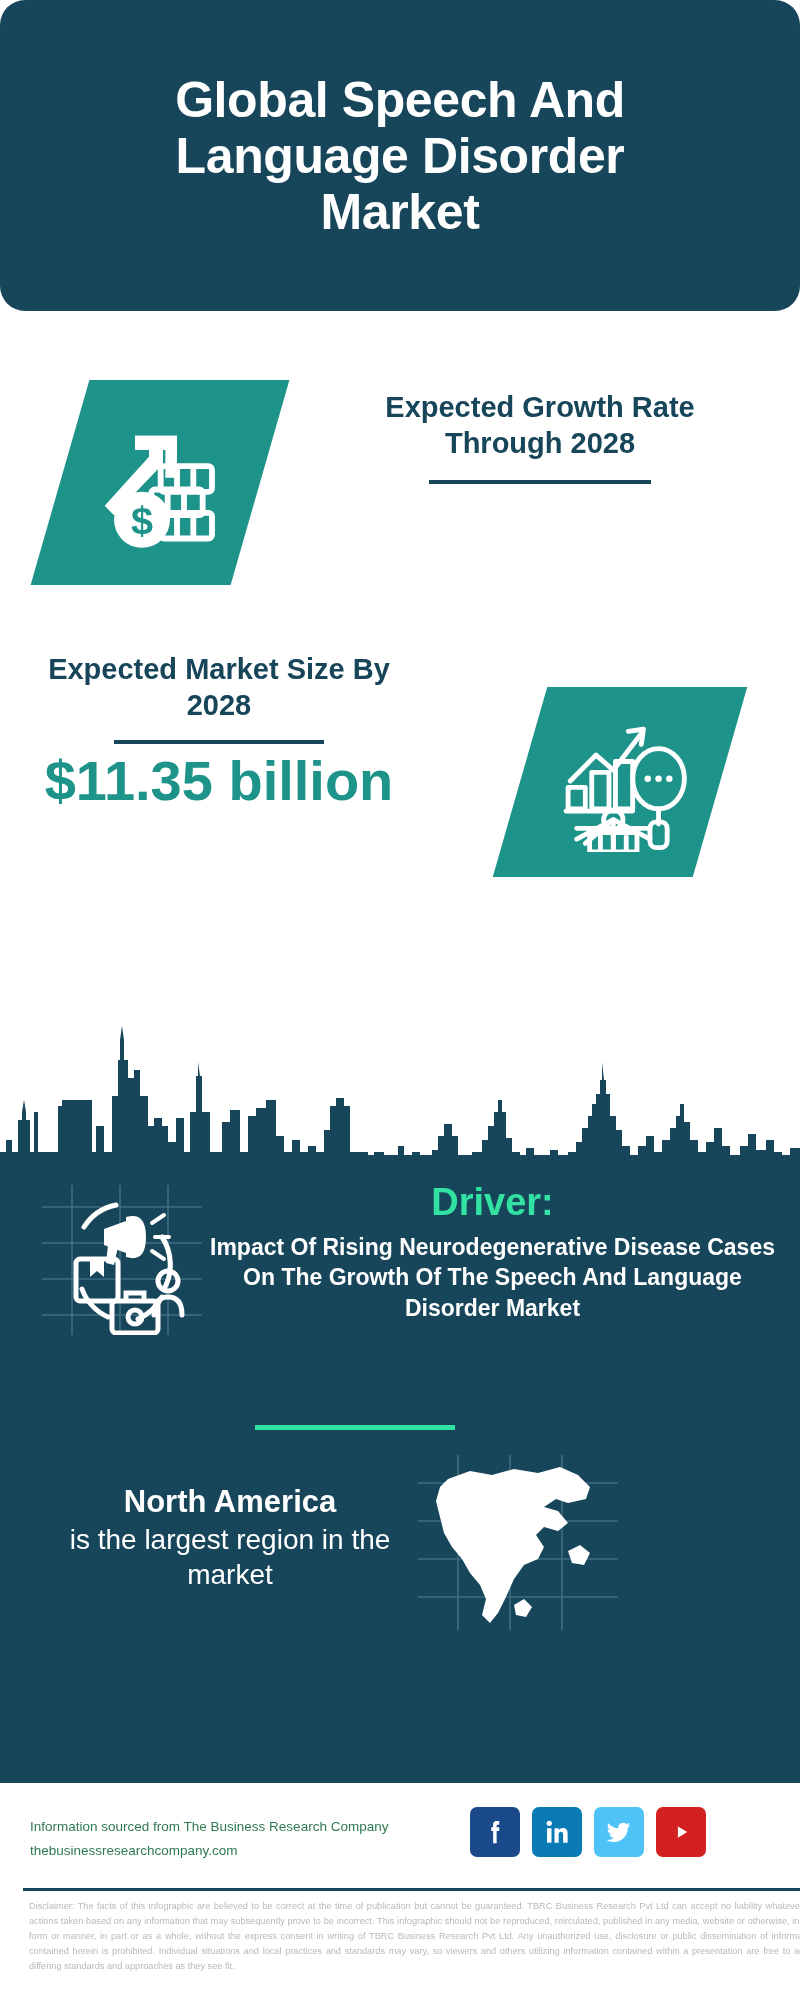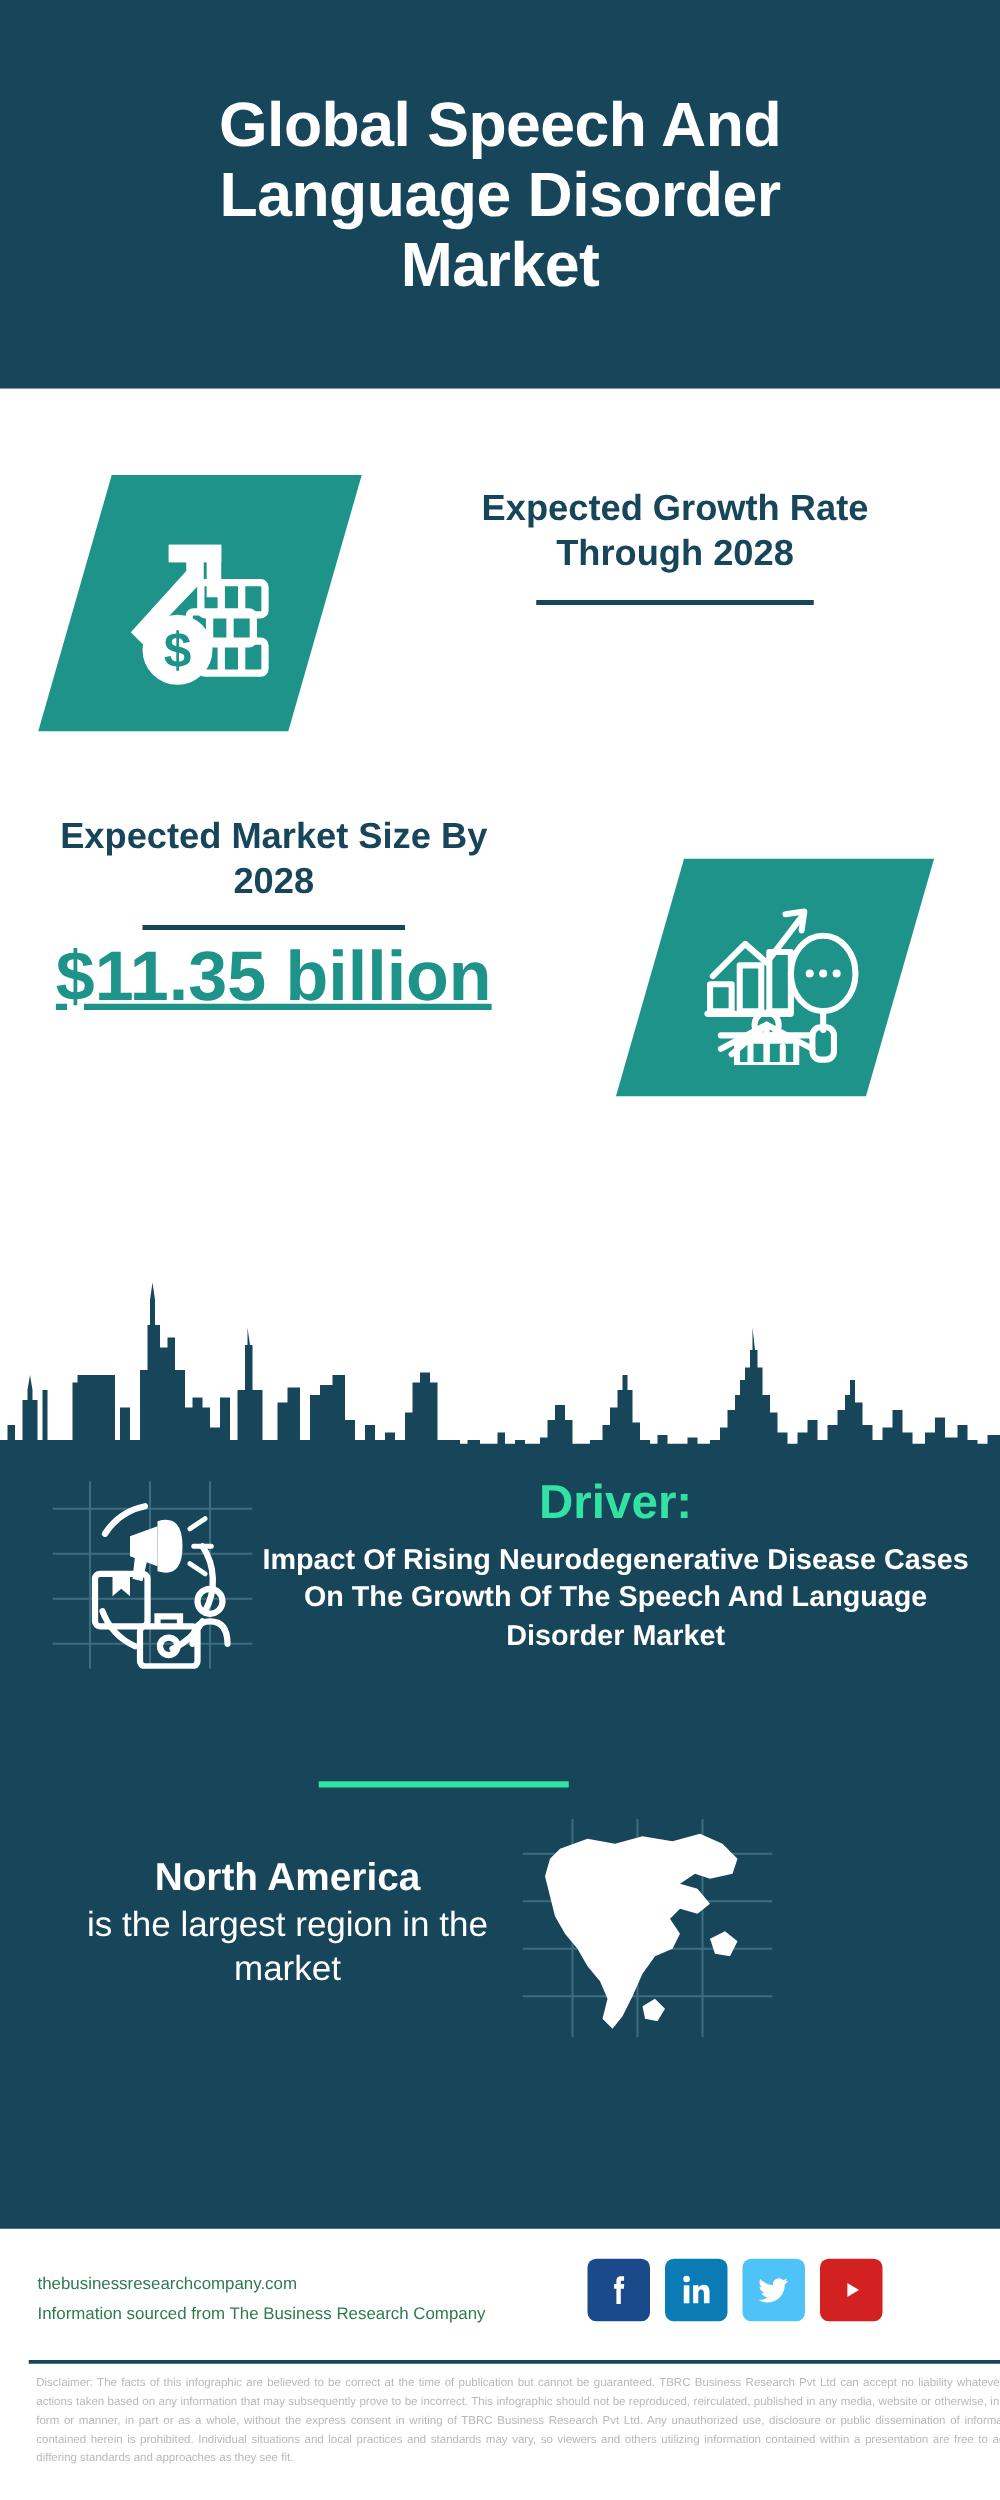--- a/index.html
+++ b/index.html
@@ -9,21 +9,21 @@
     background:#ffffff;
     position:relative;
     overflow:hidden;
   }
   .page { width:800px; height:2000px; position:relative; background:#fff; }
 
   
   .header {
     position:absolute; left:0; top:0; width:800px; height:311px;
     background:#17455a;
-    display:flex; align-items:center; justify-content:center;
+    display:flex; align-items:center; justify-content:center;border-radius:25px;
   }
   .header-title {
     color:#ffffff;
     font-size:50px;
     font-weight:bold;
     line-height:1.12;
     text-align:center;
     width:600px;
     letter-spacing:-0.4px;
   }
@@ -55,21 +55,21 @@
   }
   .rule-dark {
     width:222px; height:4px; background:#17455a; margin:18px auto 8px auto;
   }
   .stat-value {
     color:#1d938a; font-size:65px; font-weight:bold; line-height:1.1;
   }
   .size-block {
     position:absolute; left:24px; top:340px; width:390px; text-align:center;
   }
-  .size-block .stat-value { font-size:56px;text-decoration:underline; }
+  .size-block .stat-value { font-size:56px; }
   .rule-dark-2 { width:210px; height:4px; background:#17455a; margin:16px auto 6px auto; }
 
   
   .skyline { position:absolute; left:0; top:1000px; width:800px; height:180px; }
   .skyline svg { display:block; width:800px; height:180px; }
 
   
   .dark {
     position:absolute; left:0; top:1155px; width:800px; height:625px;
     background:#17455a;
@@ -299,22 +299,22 @@
             L44 104 L34 92 L26 78 L22 62 L18 46 L22 32 Z
             M150 96 L162 90 L172 98 L166 110 L154 108 Z
             M96 150 L106 144 L114 152 L108 162 L98 160 Z"></path>
         </svg>
       </div>
     </div>
   </div>
 
   <div class="footer">
     <div class="footer-text">
+      <div>Information sourced from The Business Research Company</div>
       <div>thebusinessresearchcompany.com</div>
-      <div>Information sourced from The Business Research Company</div>
     </div>
     <div class="socials">
       <div class="soc soc-fb">
         <svg viewBox="0 0 24 24" width="30" height="30" aria-hidden="true">
           <path fill="#ffffff" d="M15.5 8.2h-2.2V6.9c0-.6.4-.8.7-.8h1.4V3.2h-2c-2.3 0-2.9 1.7-2.9 2.8v2.2H9v3h1.5V21h2.8v-9.8h2Z"></path>
         </svg>
       </div>
       <div class="soc soc-li">
         <svg viewBox="0 0 24 24" width="30" height="30" aria-hidden="true">
           <g fill="#ffffff">

